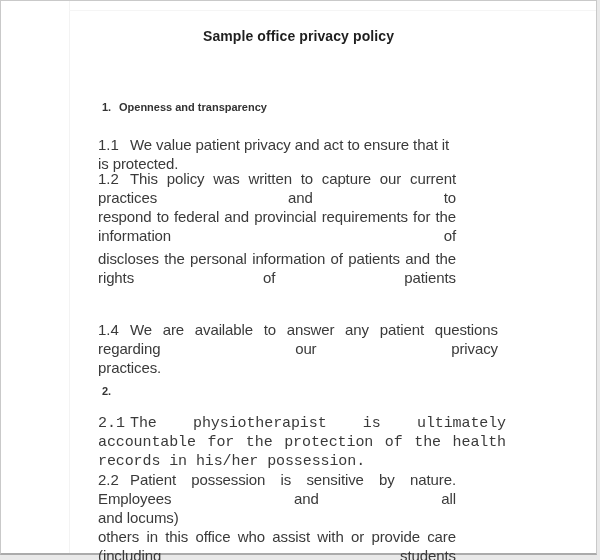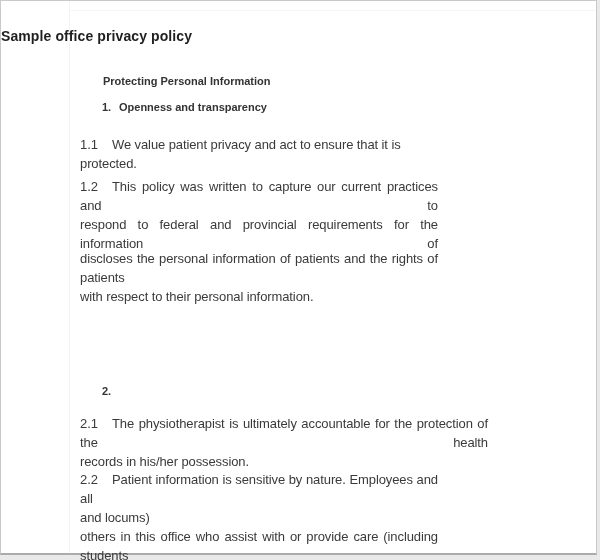--- a/index.html
+++ b/index.html
@@ -22,98 +22,102 @@
   .artifact-v {
     position: absolute; left: 68px; top: 0; bottom: 0; width: 1px;
     background: #f3f3f3;
   }
   .artifact-h {
     position: absolute; left: 68px; right: 0; top: 9px; height: 1px;
     background: #f5f5f5;
   }
   .doc-title {
     position: absolute; top: 26px; left: 0; right: 0;
-    text-align: left;
+    text-align: center;
     font-size: 14px; font-weight: bold; color: #1f1f1f;
     line-height: 18px; letter-spacing: 0.1px;
   }
   .subtitle {
     position: absolute; top: 71px; left: 102px;
     font-size: 11px; font-weight: bold; color: #333333;
     line-height: 19px;
   }
   .sec-heading {
     position: absolute; left: 101px;
     font-size: 11px; font-weight: bold; color: #333333;
     line-height: 19px;
     display: flex;
   }
   .sec-heading .sec-num { display: inline-block; width: 17px; }
   .clause {
-    position: absolute; left: 79px;
-    font-size: 13px; color: #3a3a3a;
+    position: absolute; left: 97px;
+    font-size: 15px; color: #3a3a3a;
     line-height: 19px; letter-spacing: -0.1px;
   }
   .clause .num {
     display: inline-block; width: 32px;
     letter-spacing: 0;
   }
   .line { width: 100%; }
   .jline { text-align: justify; text-align-last: justify; text-justify: inter-word; }
   .lline { text-align: left; text-align-last: left; }
   .w-normal { width: 358px; }
   .w-wide1  { width: 400px; }
-  .w-wide2  { width: 408px; }
+  .w-wide2  { width: 408px; font-family: Liberation Mono, monospace; }
 </style>
 </head>
 <body>
 
 <div class="page">
   <div class="artifact-v"></div>
   <div class="artifact-h"></div>
 
   <div class="doc-title">Sample office privacy policy</div>
 
-  <div class="subtitle">Protecting Personal Information</div>
 
   <div class="sec-heading" style="top:97px;">
     <span class="sec-num">1.</span>
     <span>Openness and transparency</span>
   </div>
 
   <div class="clause w-normal" style="top:134px;">
     <div class="line lline">
       <span class="num">1.1</span><span>We value patient privacy and act to ensure that it is protected.</span>
     </div>
   </div>
 
-  <div class="clause w-normal" style="top:168px;margin-top:8px;">
+  <div class="clause w-normal" style="top:168px;">
     <div class="line jline">
       <span class="num">1.2</span><span>This policy was written to capture our current practices and to</span>
     </div>
     <div class="line jline">respond to federal and provincial requirements for the information of</div>
   </div>
 
   <div class="clause w-normal" style="top:248px;">
     <div class="line jline">discloses the personal information of patients and the rights of patients</div>
-    <div class="line lline">with respect to their personal information.</div>
   </div>
 
+  <div class="clause w-wide1" style="top:319px;">
+    <div class="line jline">
+      <span class="num">1.4</span><span>We are available to answer any patient questions regarding our privacy</span>
+    </div>
+    <div class="line lline">practices.</div>
+  </div>
 
   <div class="sec-heading" style="top:381px;">
     <span class="sec-num">2.</span>
   </div>
 
   <div class="clause w-wide2" style="top:413px;">
     <div class="line jline">
       <span class="num">2.1</span><span>The physiotherapist is ultimately accountable for the protection of the health</span>
     </div>
     <div class="line lline">records in his/her possession.</div>
   </div>
 
   <div class="clause w-normal" style="top:469px;">
     <div class="line jline">
-      <span class="num">2.2</span><span>Patient information is sensitive by nature. Employees and all</span>
+      <span class="num">2.2</span><span>Patient possession is sensitive by nature. Employees and all</span>
     </div>
     <div class="line lline">and locums)</div>
     <div class="line jline">others in this office who assist with or provide care (including students</div>
   </div>
 </div>
 
 </body></html>

